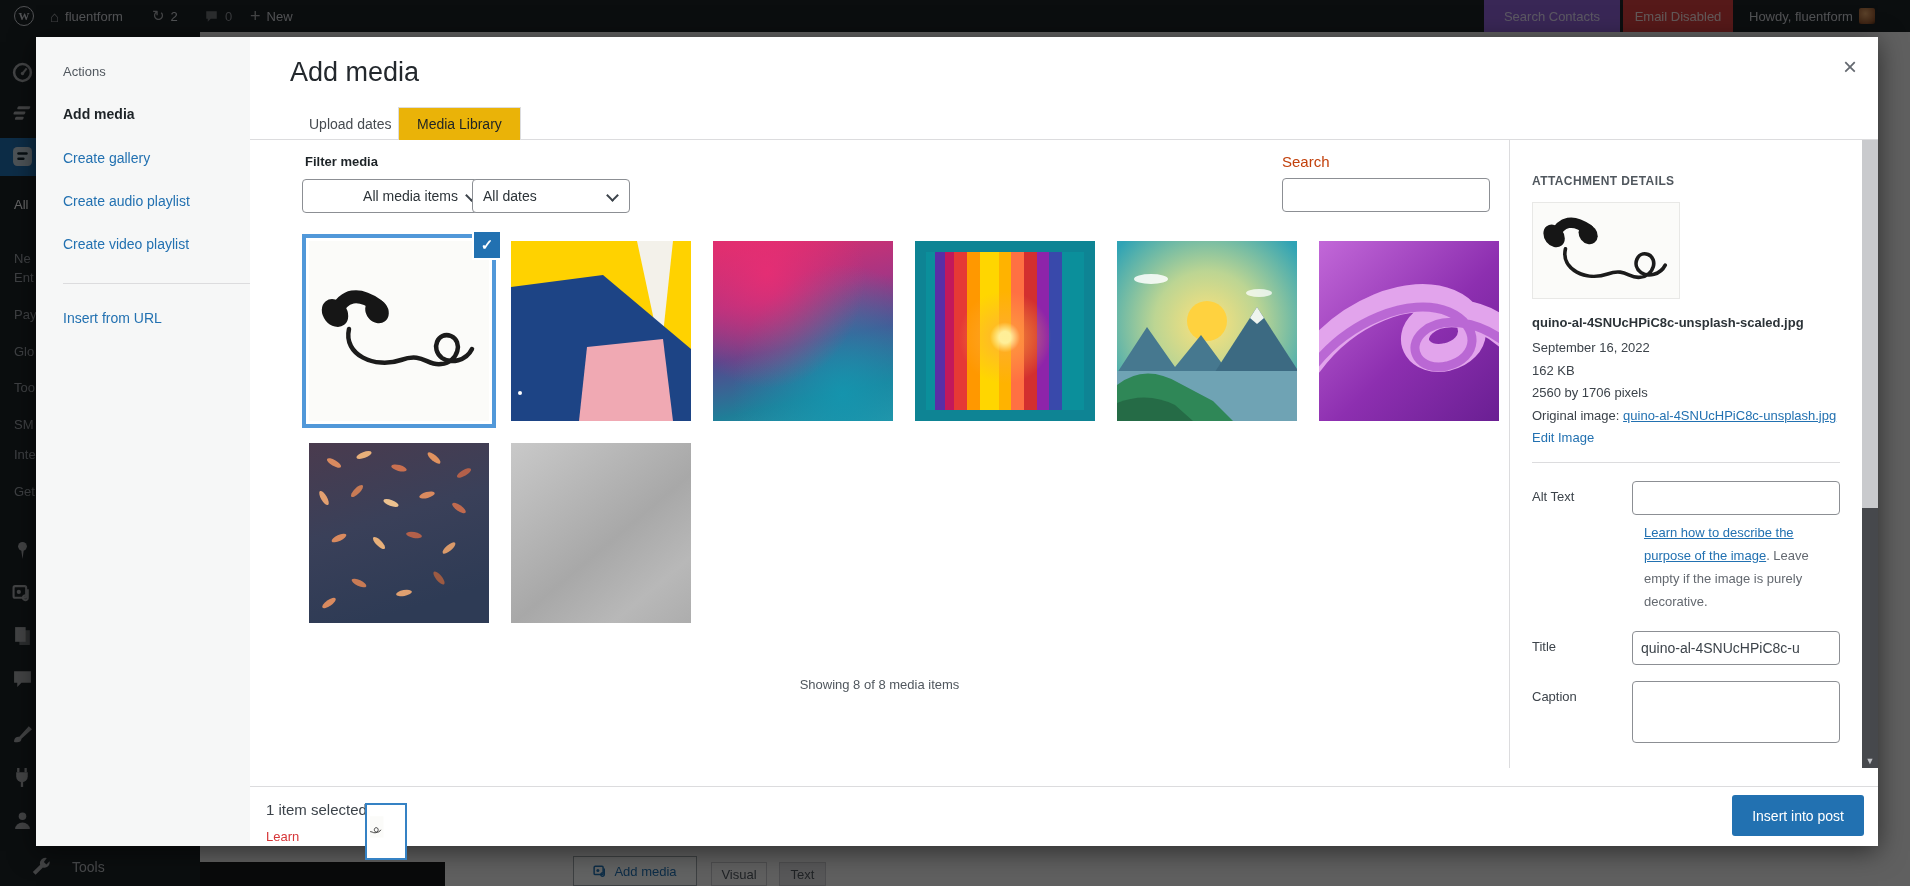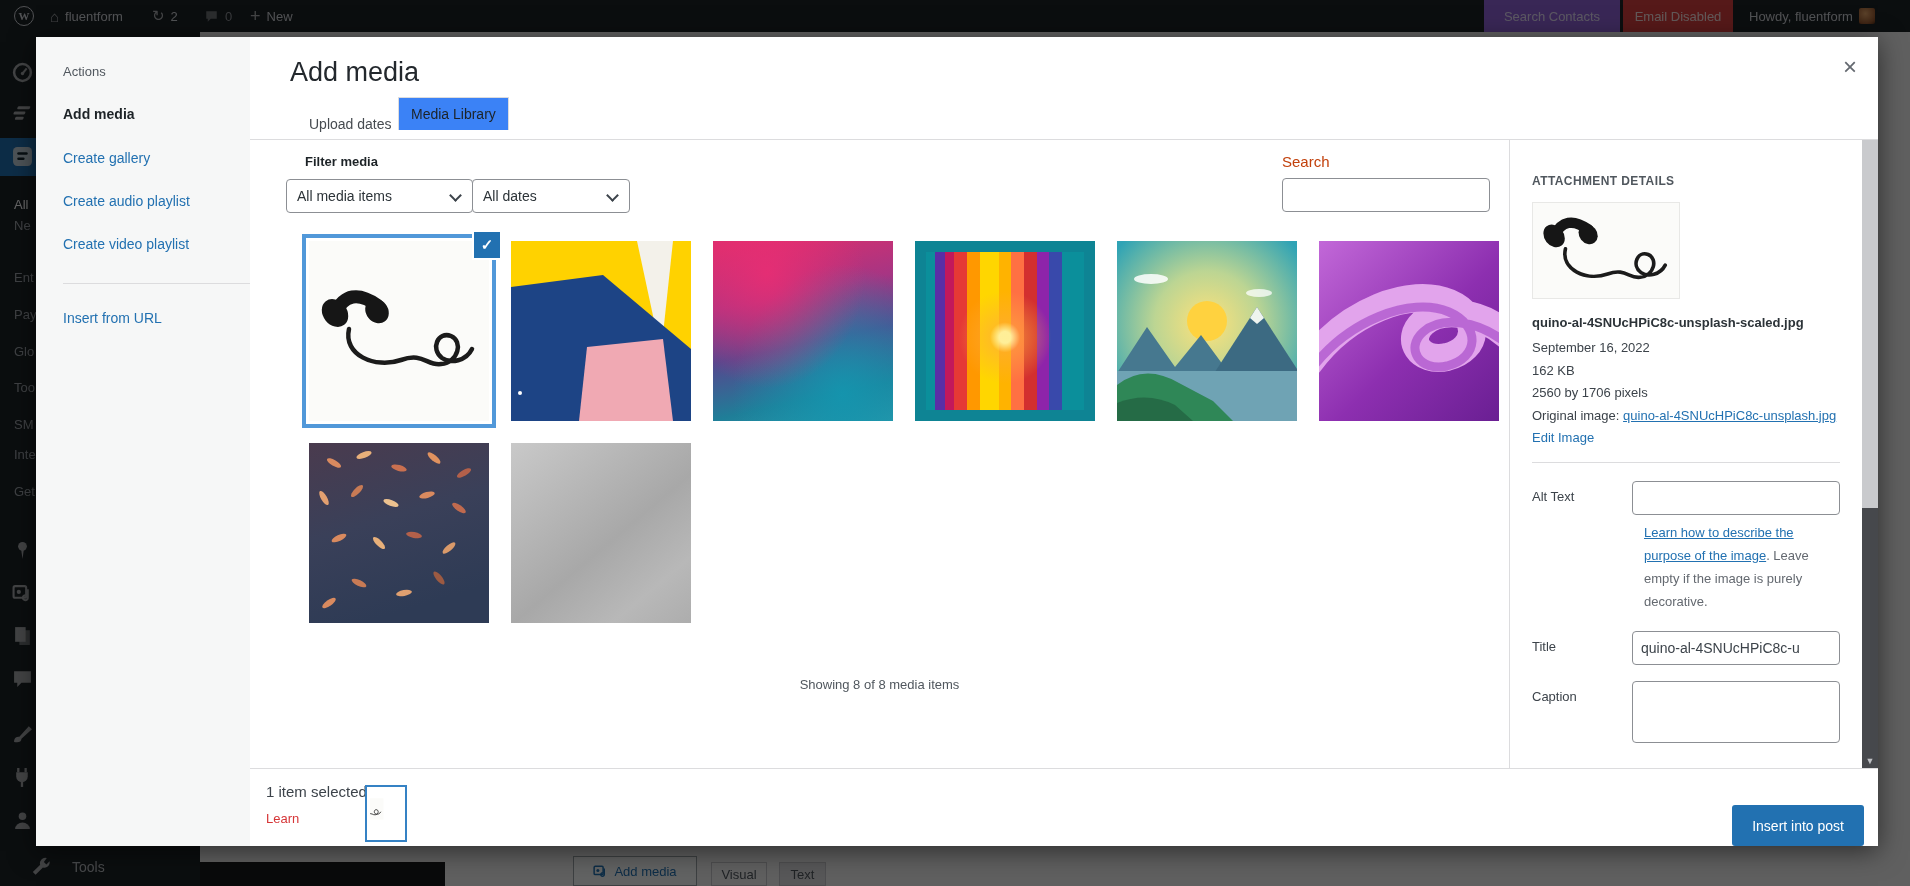--- a/index.html
+++ b/index.html
@@ -25,21 +25,21 @@
 
   .admin-menu{position:absolute;top:32px;left:0;width:200px;bottom:0;background:#1d2327;z-index:1;}
   .menu-ico{position:absolute;left:12px;width:21px;height:21px;color:#a7aaad;}
   .menu-ico svg{width:100%;height:100%;display:block;}
   #mi-dash{top:30px;} #mi-fluent{top:70px;}
   .menu-active{position:absolute;left:0;top:106px;width:200px;height:38px;background:#2271b1;}
   .menu-active .menu-ico{top:8px;color:#eaf1f5;}
   #mi-pin{top:508px;} #mi-media{top:551px;} #mi-pages{top:593px;} #mi-comment{top:636px;}
   #mi-brush{top:691px;} #mi-plug{top:735px;} #mi-user{top:778px;}
   .submenu{position:absolute;left:14px;font-size:13px;color:#9ea4aa;white-space:nowrap;}
-  #sm1{top:165px;color:#fff;font-weight:400;} #sm2{top:186px;} #sm3{top:238px;} #sm4{top:275px;}
+  #sm1{top:165px;color:#fff;font-weight:400;} #sm2{top:219px;} #sm3{top:238px;} #sm4{top:275px;}
   #sm5{top:312px;} #sm6{top:348px;} #sm7{top:385px;} #sm8{top:415px;} #sm9{top:452px;}
   .tools-row{position:absolute;left:0;top:820px;width:200px;height:34px;color:#b5b9bd;}
   .tools-row .menu-ico{position:absolute;left:30px;top:4px;}
   .tools-label{position:absolute;left:72px;top:7px;font-size:14px;}
 
   #bh-dark{left:200px;top:862px;width:245px;height:24px;background:#17191d;z-index:1;}
   #bh-addmedia{left:573px;top:856px;width:124px;height:30px;background:#f6f7f7;border:1px solid #9aa0a5;
     color:#2271b1;font-size:13px;display:flex;align-items:center;justify-content:center;gap:6px;z-index:1;}
   #bh-addmedia svg{width:15px;height:15px;}
   .bh-tab{position:absolute;top:862px;height:24px;border:1px solid #c3c4c7;background:#e8e8e8;color:#50575e;
@@ -60,26 +60,26 @@
   .ms-divider{position:absolute;left:27px;right:0;top:246px;border-top:1px solid #dcdcde;}
   #ms-url{top:273px;}
 
   .modal-title{position:absolute;left:254px;top:20px;font-size:27px;font-weight:500;color:#23282d;}
   .modal-close{position:absolute;right:10px;top:12px;width:36px;height:36px;display:flex;align-items:center;
     justify-content:center;font-size:24px;color:#646970;cursor:pointer;}
 
   .content-topline{position:absolute;left:214px;right:0;top:102px;border-top:1px solid #dcdcde;}
   .tab{position:absolute;font-size:14px;color:#464b50;display:flex;align-items:center;justify-content:center;cursor:pointer;}
   #tab-upload{left:269px;top:71px;height:31px;padding:0 4px;}
-  #tab-library{left:362px;top:60px;height:33px;padding:0 12px;background:#3b82f6;border:1px solid #dcdcde;border-bottom:none;z-index:2;color:#1d2327;}
+  #tab-library{left:362px;top:70px;height:33px;padding:0 18px;background:#eab308;border:1px solid #dcdcde;border-bottom:none;z-index:2;color:#1d2327;}
 
   .filter-label{position:absolute;left:269px;top:117px;font-size:13px;font-weight:700;color:#1d2327;}
   .wp-select{position:absolute;top:142px;height:34px;border:1px solid #8c8f94;border-radius:4px;background:#fff;
     font-size:14px;color:#2c3338;display:flex;align-items:center;padding:0 30px 0 10px;cursor:pointer;}
-  #sel-type{left:250px;width:187px;} #sel-date{left:436px;width:158px;}
+  #sel-type{left:266px;width:187px;justify-content:flex-end;} #sel-date{left:436px;width:158px;}
   .chev{position:absolute;right:12px;top:11px;width:9px;height:9px;border-right:2px solid #3c434a;border-bottom:2px solid #3c434a;transform:rotate(45deg);}
   .search-label{position:absolute;left:1246px;top:116px;font-size:15px;color:#c2410c;}
   .search-input{position:absolute;left:1246px;top:141px;width:208px;height:34px;border:1px solid #8c8f94;border-radius:4px;font-size:14px;padding:0 8px;background:#fff;}
 
   
   .tile{position:absolute;width:180px;height:180px;cursor:pointer;overflow:visible;}
   .t-art{position:absolute;inset:0;overflow:hidden;}
   .t-art svg{width:100%;height:100%;display:block;}
   #tile1{left:273px;top:204px;outline:4px solid #5198d9;outline-offset:3px;background:#fbfbf9;}
   #tile2{left:475px;top:204px;} #tile3{left:677px;top:204px;} #tile4{left:879px;top:204px;}
@@ -116,26 +116,26 @@
   .ftext{flex:1;height:62px;border:1px solid #8c8f94;border-radius:4px;padding:6px 8px;font-size:14px;
     font-family:"Liberation Sans",sans-serif;background:#fff;min-width:0;resize:none;}
   .fhelp{margin:6px 0 16px 112px;width:198px;color:#646970;line-height:23px;}
   .mt18{margin-top:18px;} .mt16{margin-top:16px;}
 
   .panel-scrollbar{position:absolute;right:0;top:103px;width:16px;height:628px;background:#46484c;}
   .sb-thumb{position:absolute;left:0;right:0;top:0;height:368px;background:#c9cacd;cursor:pointer;}
   .sb-down{position:absolute;left:0;right:0;bottom:2px;text-align:center;color:#bfc1c5;font-size:9px;cursor:pointer;}
 
   
-  .modal-toolbar{position:absolute;left:214px;right:0;bottom:0;height:78px;background:#fff;border-top:1px solid #dcdcde;}
+  .modal-toolbar{position:absolute;left:214px;right:0;bottom:0;height:60px;background:#fff;border-top:1px solid #dcdcde;}
   .sel-text{position:absolute;left:16px;top:14px;font-size:15px;color:#3c434a;}
   .clear-link{position:absolute;left:16px;top:42px;font-size:13px;color:#d63638;cursor:pointer;}
   .sel-thumb{position:absolute;left:115px;top:16px;width:42px;height:57px;border:2px solid #3582c4;background:#fff;padding:3px;}
   .sel-thumb svg{width:100%;height:100%;display:block;}
-  .insert-btn{position:absolute;right:14px;top:36px;height:41px;padding:0 20px;background:#2271b1;color:#fff;
+  .insert-btn{position:absolute;right:14px;top:8px;height:41px;padding:0 20px;background:#2271b1;color:#fff;
     border:none;border-radius:3px;font-size:14px;font-family:"Liberation Sans",sans-serif;cursor:pointer;}
 </style>
 </head>
 <body>
 
 <svg width="0" height="0" style="position:absolute">
   <defs>
     <symbol id="sym-phone" viewBox="0 0 180 120">
       <rect width="180" height="120" fill="#fbfbf9"></rect>
       <path d="M26 42 Q40 14 68 34" stroke="#161616" stroke-width="13" fill="none" stroke-linecap="round"></path>

